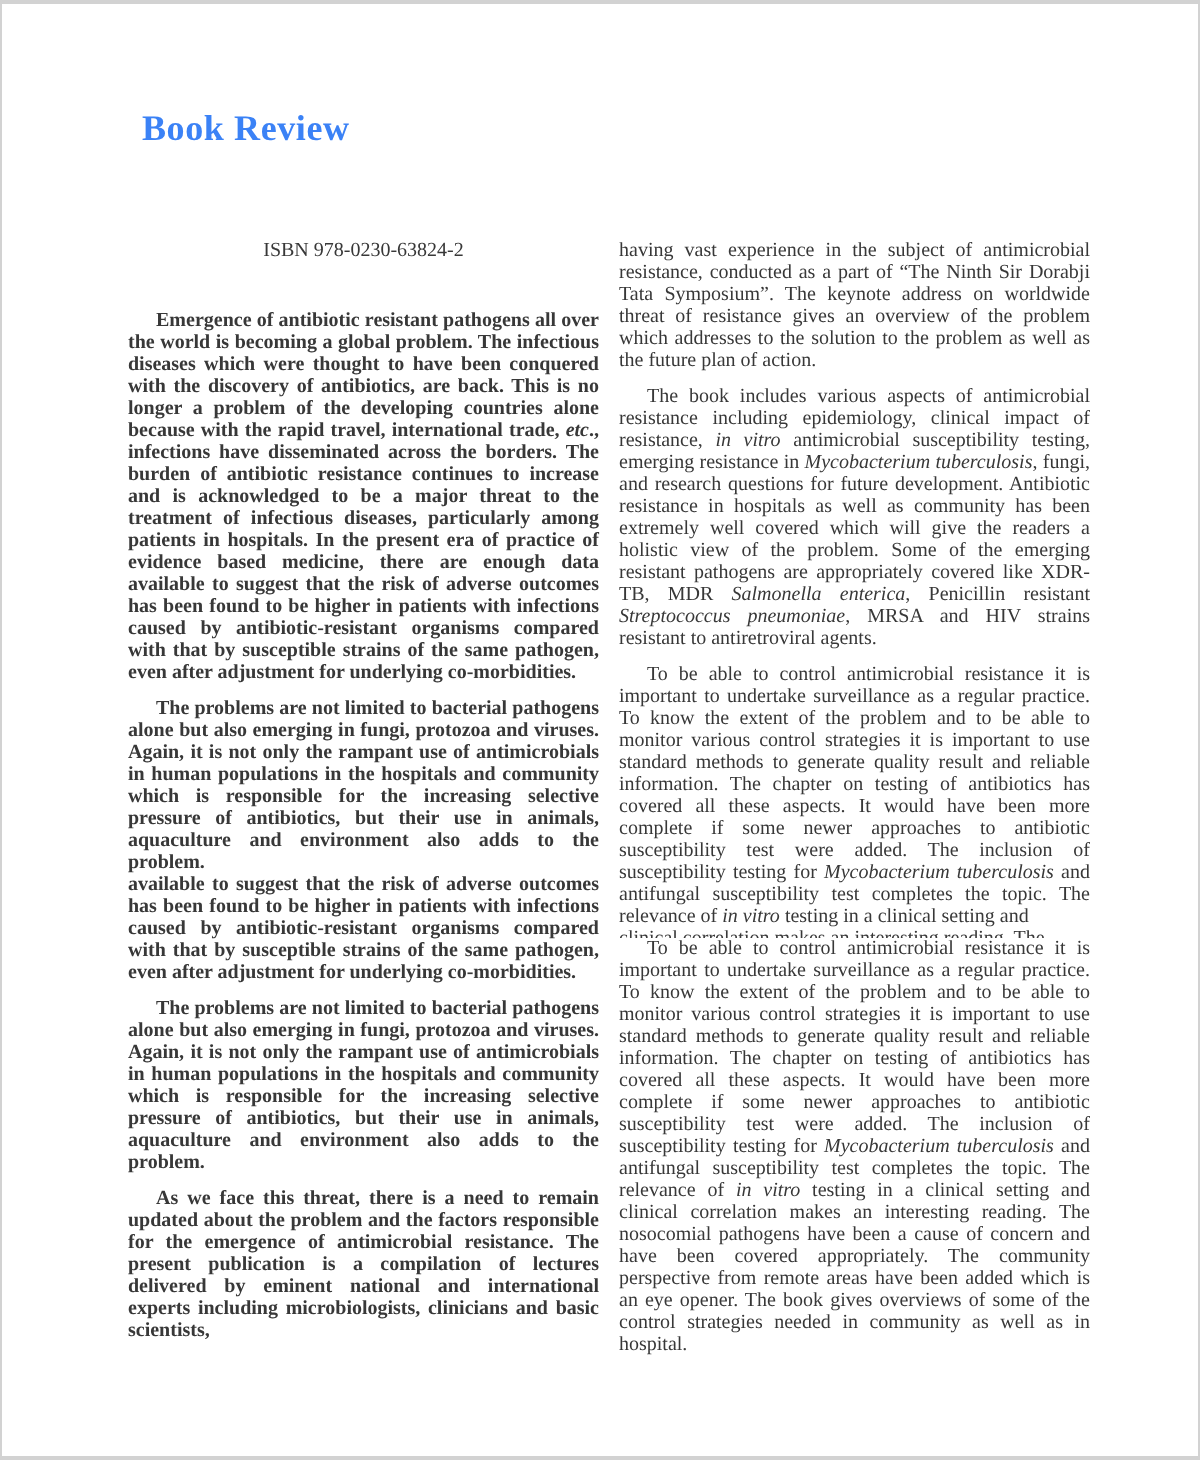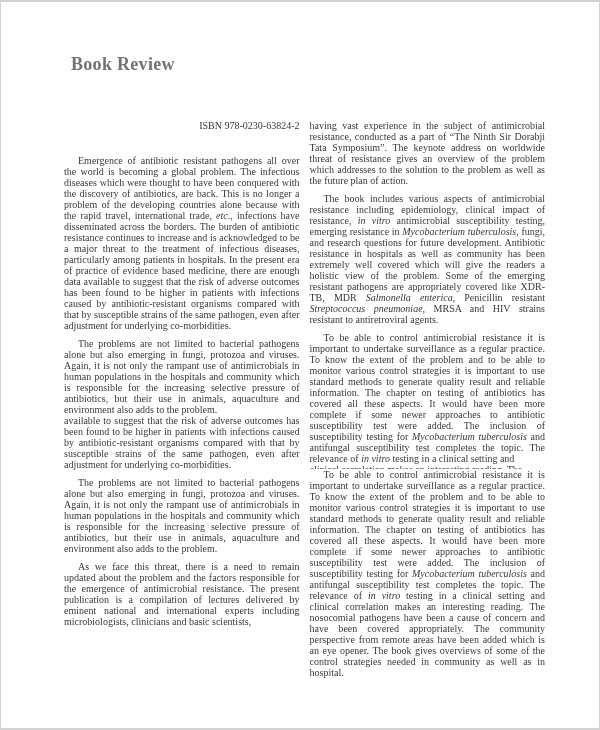--- a/index.html
+++ b/index.html
@@ -18,44 +18,44 @@
     border-top-width: 2px;
     border-bottom-width: 2px;
     padding: 52px 54px 0 63px;
     overflow: hidden;
     color: #383838;
   }
   .title {
     font-size: 18px;
     line-height: 1.2;
     font-weight: bold;
-    color: #737373;
+    color: #3b82f6;
     margin: 0 0 44px 7px;
     letter-spacing: 0.3px;
   }
   .columns {
     display: flex;
     gap: 10px;
   }
   .col {
     flex: 1 1 0;
     min-width: 0;
     font-size: 10px;
     line-height: 11px;
   }
   .citation {
     margin: 0;
     text-align: justify;
   }
   .citation b { font-weight: bold; }
   .isbn {
     margin: 0 0 24px 0;
-    text-align: right;
+    text-align: center;
   }
-  .paras.after-citation { margin-top: 20px; }
+  .paras.after-citation { margin-top: 20px; font-weight: bold; }
   .para {
     margin: 7px 0 0 0;
     text-align: justify;
   }
   .paras:not(.after-citation) .para:first-child { margin-top: 0; }
   .para.indent { text-indent: 14px; }
   .para.no-gap { margin-top: 0; }
   .para.clipped {
     height: 5px;
     overflow: hidden;

